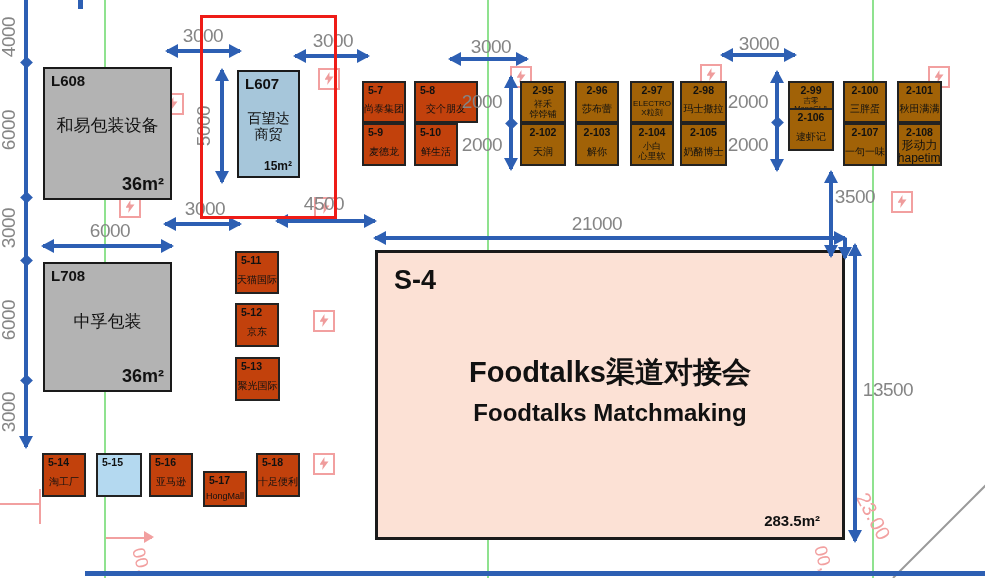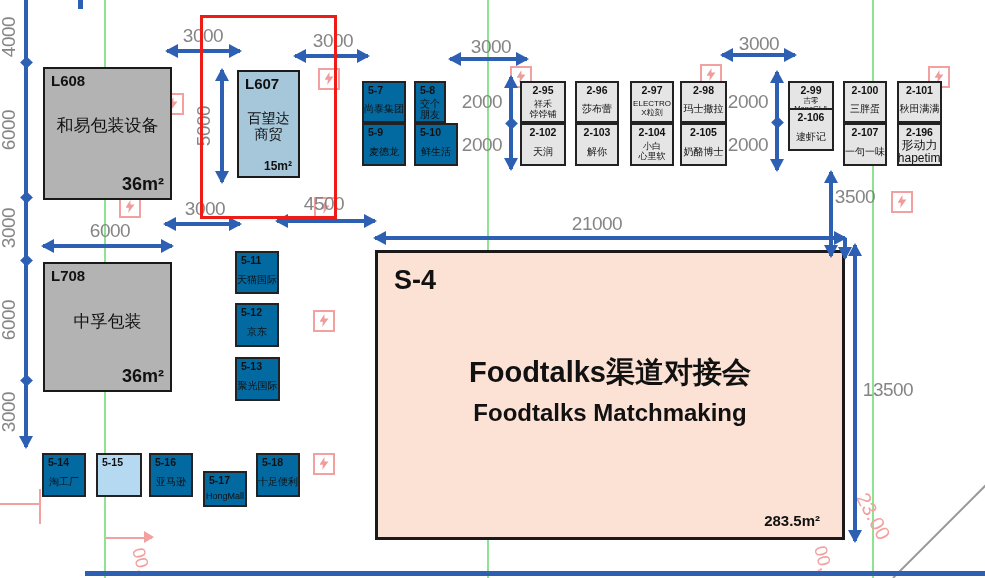--- a/index.html
+++ b/index.html
@@ -19,23 +19,23 @@
   
   #u-s4{position:absolute;left:375px;top:250px;width:470px;height:290px;background:#fce1d5;
         border:3px solid #1a1a1a;box-sizing:border-box;z-index:5}
   .s4-id{position:absolute;left:16px;top:12px;font-weight:bold;font-size:27px}
   .s4-title{position:absolute;left:0;width:100%;top:100px;text-align:center;font-weight:bold;font-size:29px}
   .s4-sub{position:absolute;left:0;width:100%;top:146px;text-align:center;font-weight:bold;font-size:24px}
   .s4-area{position:absolute;right:22px;bottom:8px;font-weight:bold;font-size:15px}
   
   .booth{position:absolute;border:2px solid #222;box-sizing:border-box;z-index:5;
          display:flex;flex-direction:column;overflow:hidden}
-  .booth.blue{background:#0369a1}
+  .booth.blue{background:#c2410c}
   .booth.blue-light{background:#b4d9f0}
-  .booth.tan{background:#e5e5e5}
+  .booth.tan{background:#a16207}
   .booth-id{font-weight:bold;font-size:10.5px;line-height:1.1;padding:2px 0 0 4px}
   .booth.tan .booth-id{text-align:center;padding-left:0}
   .booth-name{flex:1;display:flex;align-items:center;justify-content:center;text-align:center;
               font-size:10px;line-height:1.12;white-space:pre-line}
   
   .dim-line{position:absolute;background:#2d5fb3;z-index:6}
   .arrow{position:absolute;width:0;height:0;z-index:6}
   .diamond{position:absolute;width:9px;height:9px;background:#2d5fb3;transform:rotate(45deg);z-index:6}
   .dim-label{position:absolute;color:#858585;font-size:19px;letter-spacing:-0.5px;white-space:nowrap;z-index:7}
   
@@ -84,21 +84,21 @@
     <div class="s4-title">Foodtalks渠道对接会</div>
     <div class="s4-sub">Foodtalks Matchmaking</div>
     <div class="s4-area">283.5m²</div>
   </div>
 
   <div id="booth-layer">
       <div class="booth blue" style="left: 362px; top: 81px; width: 44px; height: 42px;">
         <div class="booth-id">5-7</div>
         <div class="booth-name">尚泰集团</div>
       </div>
-      <div class="booth blue" style="left: 414px; top: 81px; width: 32px; height: 42px;">
+      <div class="booth blue" style="left: 414px; top: 81px; width: 64px; height: 42px;">
         <div class="booth-id">5-8</div>
         <div class="booth-name">交个朋友</div>
       </div>
       <div class="booth blue" style="left: 362px; top: 123px; width: 44px; height: 43px;">
         <div class="booth-id">5-9</div>
         <div class="booth-name">麦德龙</div>
       </div>
       <div class="booth blue" style="left: 414px; top: 123px; width: 44px; height: 43px;">
         <div class="booth-id">5-10</div>
         <div class="booth-name">鲜生活</div>
@@ -154,21 +154,21 @@
       </div>
       <div class="booth tan" style="left: 788px; top: 108px; width: 46px; height: 43px;">
         <div class="booth-id">2-106</div>
         <div class="booth-name">逮虾记</div>
       </div>
       <div class="booth tan" style="left: 843px; top: 123px; width: 44px; height: 43px;">
         <div class="booth-id">2-107</div>
         <div class="booth-name">一句一味</div>
       </div>
       <div class="booth tan" style="left: 897px; top: 123px; width: 45px; height: 43px;">
-        <div class="booth-id">2-196</div>
+        <div class="booth-id">2-108</div>
         <div class="booth-name" style="font-size: 12px;">形动力
 shapetime</div>
       </div>
       <div class="booth blue" style="left: 235px; top: 251px; width: 44px; height: 43px;">
         <div class="booth-id">5-11</div>
         <div class="booth-name">天猫国际</div>
       </div>
       <div class="booth blue" style="left: 235px; top: 303px; width: 44px; height: 44px;">
         <div class="booth-id">5-12</div>
         <div class="booth-name">京东</div>

